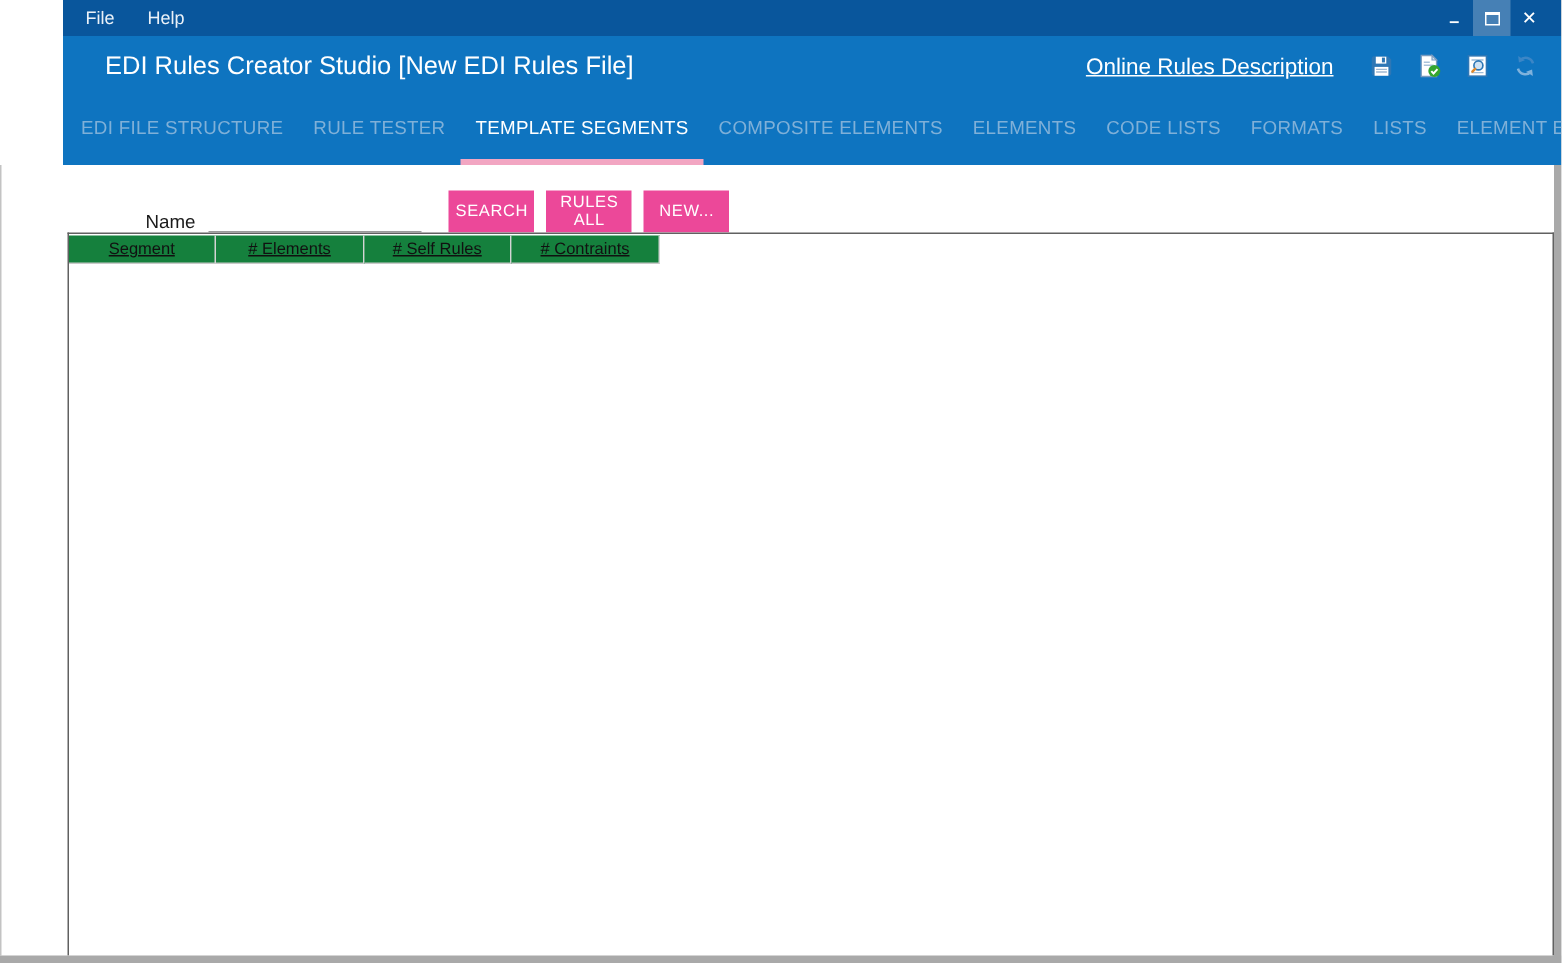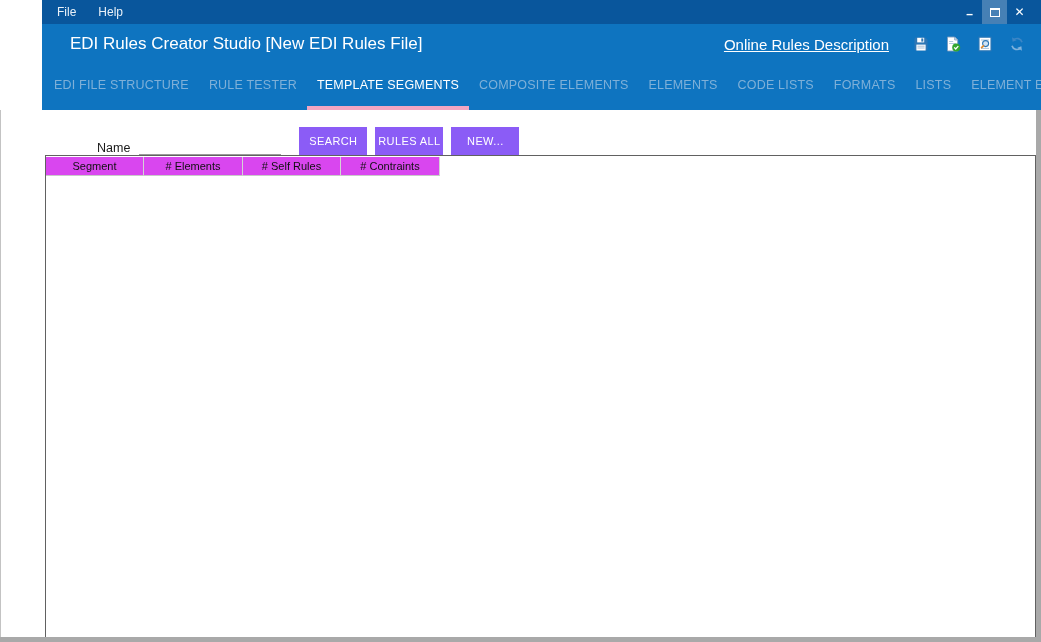--- a/index.html
+++ b/index.html
@@ -70,39 +70,39 @@
     padding-left:15px; flex:0 0 auto;margin-left:40px;
   }
   .name-label{ font-size:12.5px; color:#1a1a1a; }
   .name-input{
     width:142px; margin-left:9px; margin-top:6px;
     border:none; border-bottom:1px solid #9a9a9a; outline:none;
     font-size:12px; font-family:"Liberation Sans", sans-serif; background:transparent;
     padding:2px 2px;
   }
   .btn{
-    width:68px; height:28px; background:#8b5cf6; color:#ffffff; border:none;
+    width:57px; height:28px; background:#ec4899; color:#ffffff; border:none;
     font-size:11px; letter-spacing:0.4px; font-family:"Liberation Sans", sans-serif;
     cursor:pointer;
   }
   .btn.first{ margin-left:18px; }
   .btn + .btn{ margin-left:8px; }
 
   
   .content{
     flex:1; margin:0 5px 5px 3px;
     border:1px solid #616161; border-bottom:none;
     background:#ffffff; overflow:hidden;
   }
   .grid-header{ display:inline-flex; }
   .gh-cell{
-    height:19px; background:#d946ef;
+    height:19px; background:#15803d;
     border-right:1px solid #d4d4d4; border-bottom:1px solid #c9c9c9;
     display:flex; align-items:center; justify-content:center;
-    font-size:11px; color:#111; cursor:pointer; white-space:nowrap;
+    font-size:11px; color:#111; cursor:pointer; white-space:nowrap;text-decoration:underline;
   }
   .gh-cell:nth-child(1){ width:98px; }
   .gh-cell:nth-child(2){ width:99px; }
   .gh-cell:nth-child(3){ width:98px; }
   .gh-cell:nth-child(4){ width:99px; }
 
   
   .edge-bottom{ position:absolute; left:0; right:0; bottom:0; height:5px; background:#a9a9a9; }
   .edge-right{ position:absolute; top:110px; right:0; bottom:0; width:5px; background:#a9a9a9; }
   .edge-left{ position:absolute; top:110px; left:0; bottom:5px; width:1px; background:#c3c3c3; }

